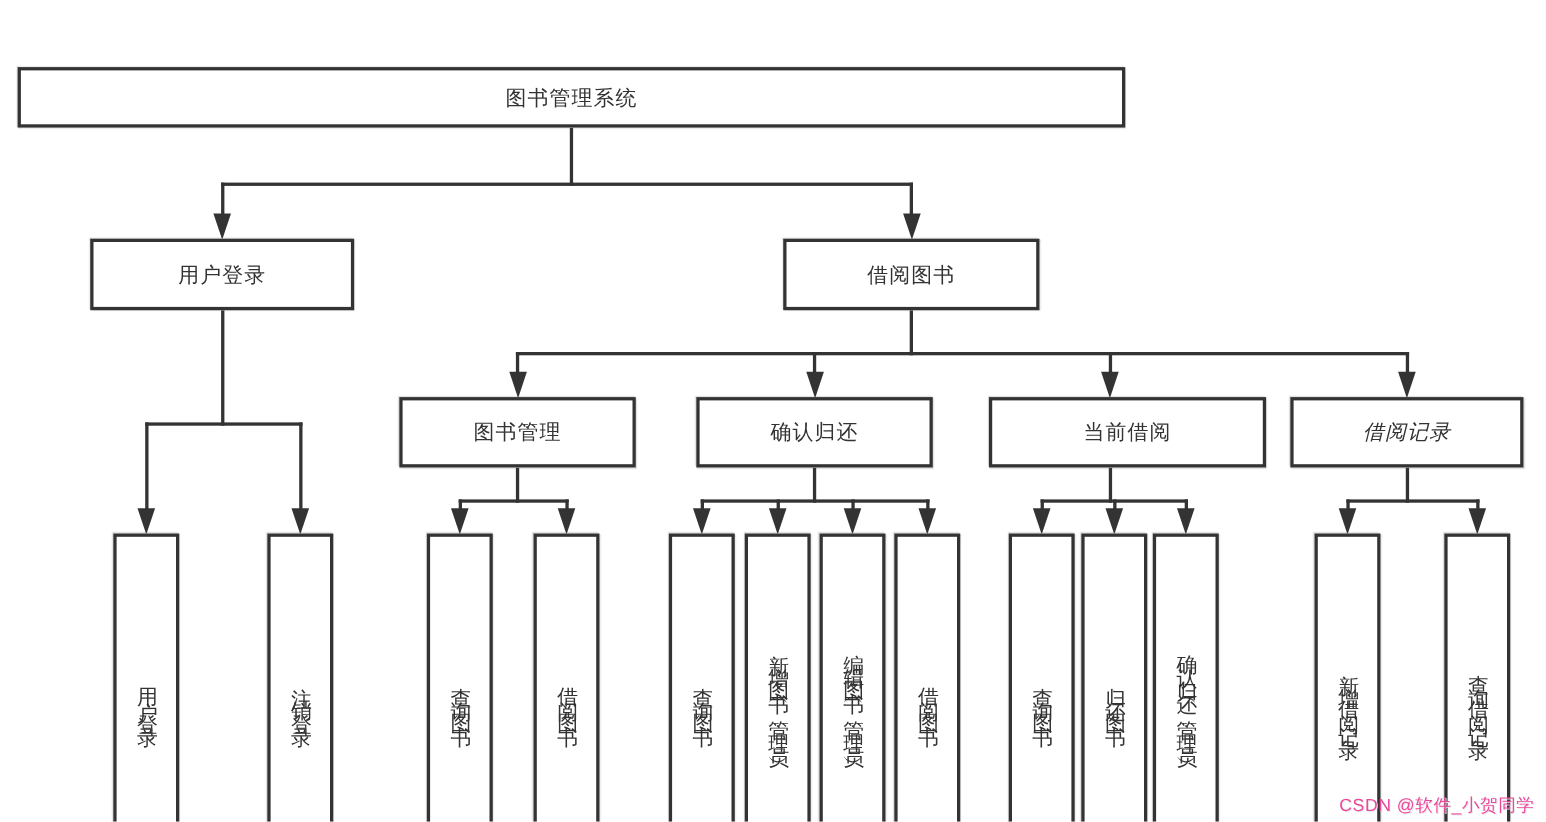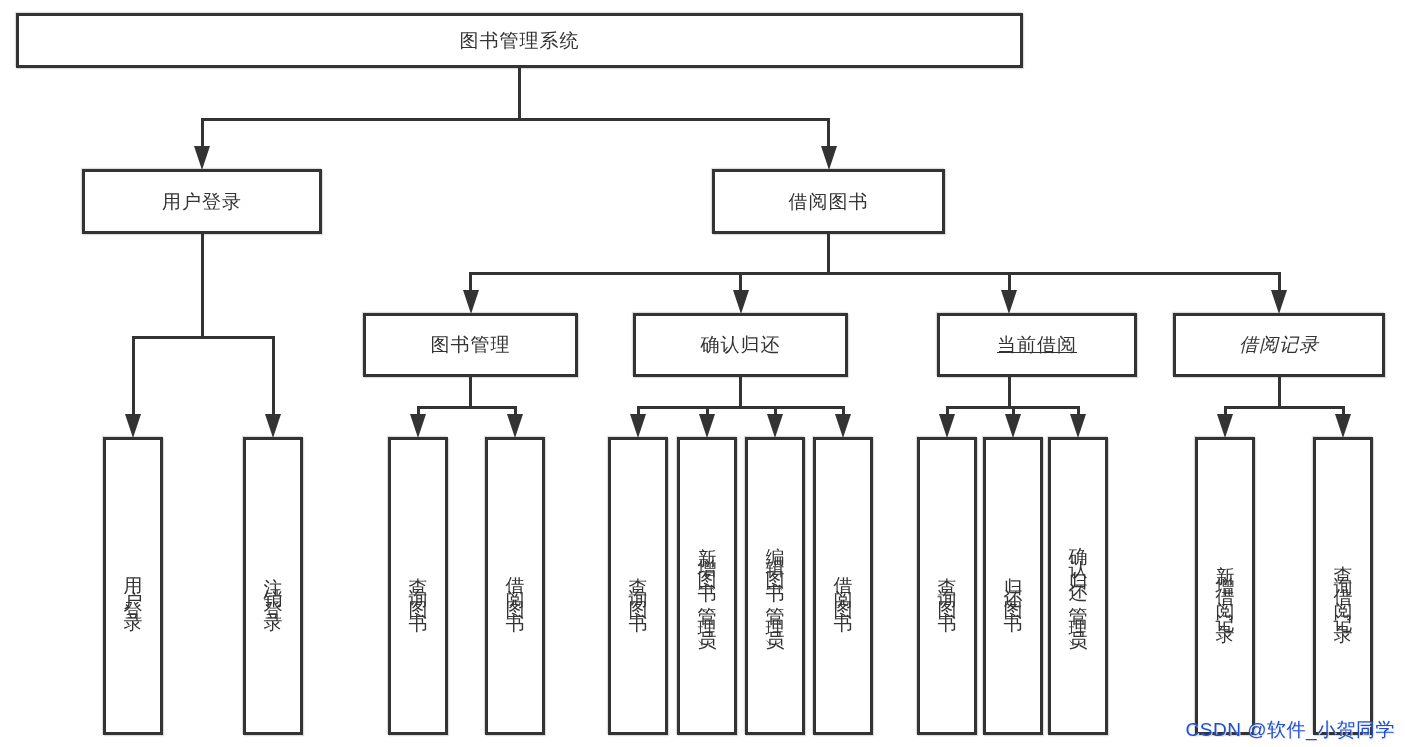--- a/index.html
+++ b/index.html
@@ -5,21 +5,21 @@
   html,body{margin:0;padding:0;background:#ffffff;}
   .stage{
     position:relative;
     width:1405px;height:747px;
     background:#ffffff;
     overflow:hidden;
     font-family:"Liberation Sans","DejaVu Sans",sans-serif;
     --line:#333333;
     --halo:rgba(60,60,60,0.18);
   }
-  .layer{position:absolute;inset:0;}
+  .layer{position:absolute;inset:0;margin-top:48px;}
   .node{
     position:absolute;
     box-sizing:border-box;
     border:3px solid var(--line);
     background:#ffffff;
     box-shadow:1px 1px 1px var(--halo), -1px -1px 1px var(--halo);
     display:flex;align-items:center;justify-content:center;
     color:#333333;
   }
   .node .label{
@@ -39,22 +39,22 @@
   .arrow{
     position:absolute;
     width:0;height:0;
     border-left:8px solid transparent;
     border-right:8px solid transparent;
     border-top:24px solid var(--line);
   }
   .watermark{
     position:absolute;
     right:10px;bottom:4px;
-    font-size:19px;
-    color:#1d4ed8;
+    font-size:16px;
+    color:#ec4899;
     letter-spacing:0.5px;
     text-shadow:1px 1px 0 rgba(230,232,236,0.9);
     z-index:50;
     white-space:nowrap;
   }
 </style>
 </head>
 <body>
 
 <div class="stage" style="--line: #333333;">
@@ -121,21 +121,21 @@
       </div>
       <div class="node h" style="left: 712px; top: 169px; width: 233px; height: 65px;">
         <span class="label">借阅图书</span>
       </div>
       <div class="node h" style="left: 363px; top: 313px; width: 215px; height: 64px;">
         <span class="label">图书管理</span>
       </div>
       <div class="node h" style="left: 633px; top: 313px; width: 215px; height: 64px;">
         <span class="label">确认归还</span>
       </div>
-      <div class="node h" style="left: 937px; top: 313px; width: 200px; height: 64px; text-decoration: underline;">
+      <div class="node h" style="left: 899px; top: 313px; width: 252px; height: 64px;">
         <span class="label">当前借阅</span>
       </div>
       <div class="node h" style="left: 1173px; top: 313px; width: 212px; height: 64px; font-style: italic;">
         <span class="label">借阅记录</span>
       </div>
       <div class="node v" style="left: 103px; top: 437px; width: 60px; height: 298px;">
         <span class="label">用户登录</span>
       </div>
       <div class="node v" style="left: 243px; top: 437px; width: 60px; height: 298px;">
         <span class="label">注销登录</span>

